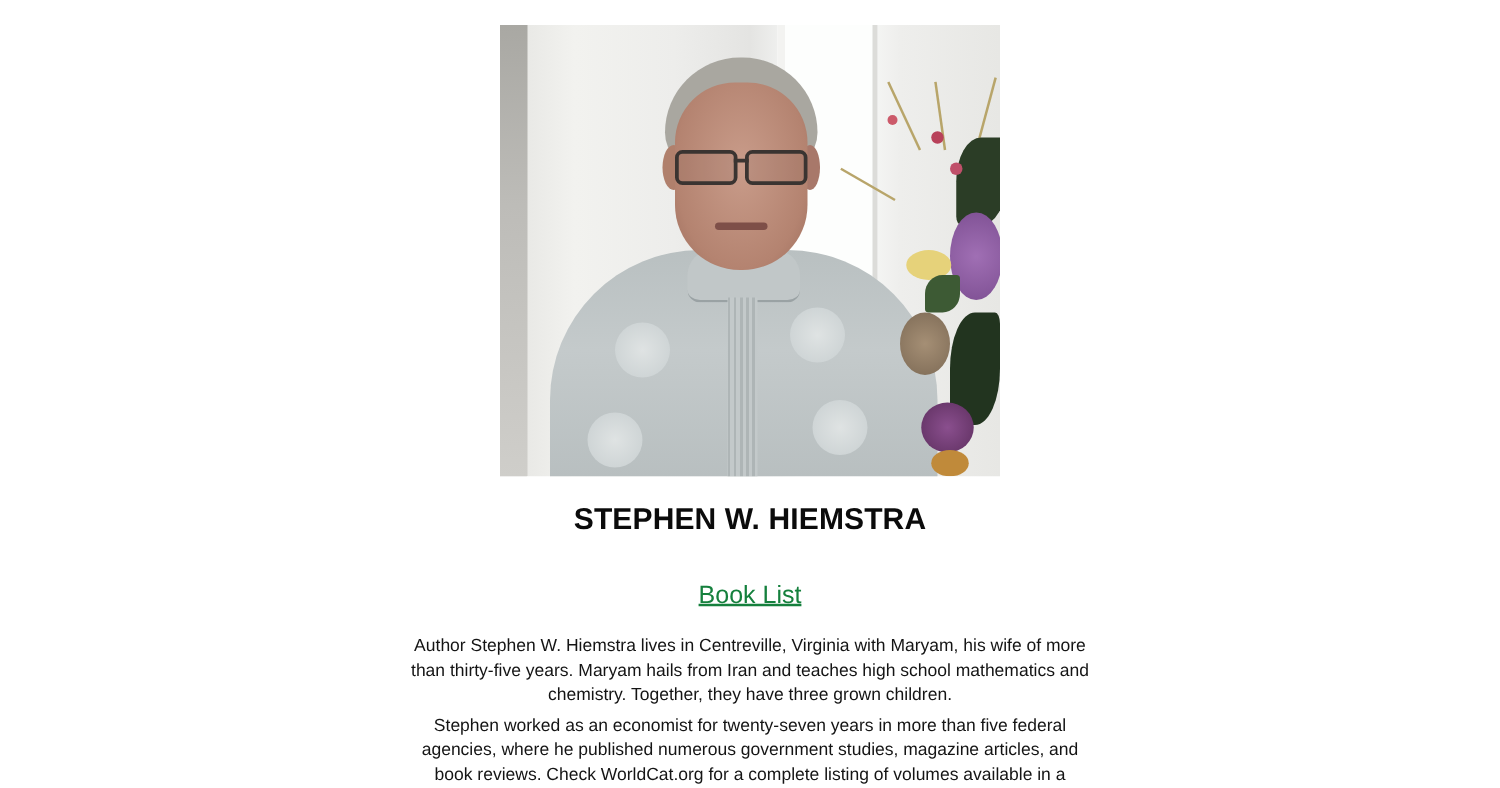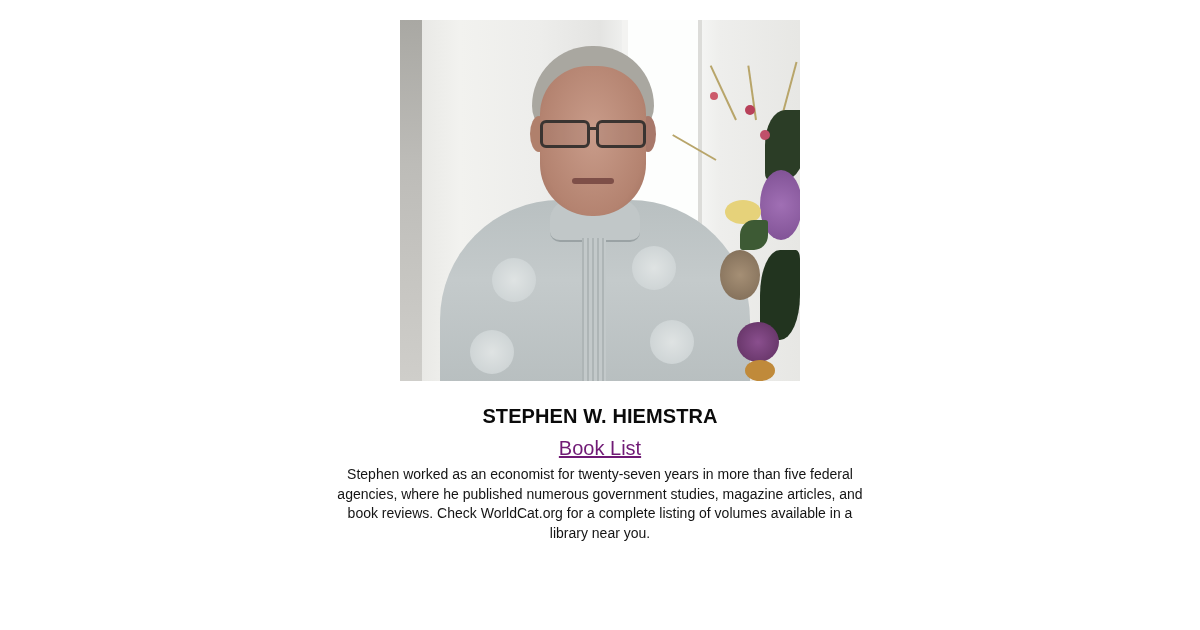--- a/index.html
+++ b/index.html
@@ -78,33 +78,33 @@
       background: radial-gradient(circle, #dfe3e3, #cfd5d6 70%, rgba(200,206,207,0));
     }
     .flowers {
       position: absolute; left: 305px; top: 40px; width: 95px; height: 321px;
     }
     .leaf { position: absolute; background: #2b3d26; border-radius: 50% 10% 50% 10%; }
     .petal { position: absolute; border-radius: 50%; }
     .stem { position: absolute; width: 2px; background: #b8a56a; transform-origin: bottom center; }
 
     .name {
-      margin: 23px 0 0 0;
-      font-size: 20px;
+      margin: 23px 0 16px 0;
+      font-size: 24px;
       font-weight: bold;
       color: #0b0b0b;
       line-height: 24px;
       letter-spacing: 0.1px;
     }
     .book-link {
       display: inline-block;
-      margin-top: 8px;
+      margin-top: 20px;
       font-size: 20px;
       line-height: 24px;
-      color: #701a75;
+      color: #15803d;
       text-decoration: underline;
       cursor: pointer;
     }
     .bio {
       width: 545px;
       margin: 0 auto;
       font-size: 14px;
       line-height: 19.6px;
       color: #141414;
     }
@@ -154,16 +154,17 @@
       <div class="leaf" style="left:55px;top:190px;width:40px;height:90px;background:#22341f;"></div>
       <div class="petal" style="left:32px;top:262px;width:42px;height:40px;background:radial-gradient(circle,#8a4f8e,#5e2f5f);"></div>
       <div class="petal" style="left:40px;top:300px;width:30px;height:21px;background:#c08a3a;"></div>
     </div>
   </div>
 
   <h1 class="name">STEPHEN W. HIEMSTRA</h1>
   <a class="book-link">Book List</a>
 
   <div class="bio">
+    <p class="first">Author Stephen W. Hiemstra lives in Centreville, Virginia with Maryam, his wife of more than thirty-five years. Maryam hails from Iran and teaches high school mathematics and chemistry. Together, they have three grown children.</p>
     <p class="second">Stephen worked as an economist for twenty-seven years in more than five federal agencies, where he published numerous government studies, magazine articles, and book reviews. Check WorldCat.org for a complete listing of volumes available in a library near you.</p>
   </div>
 
 </div>
 
 </body></html>

